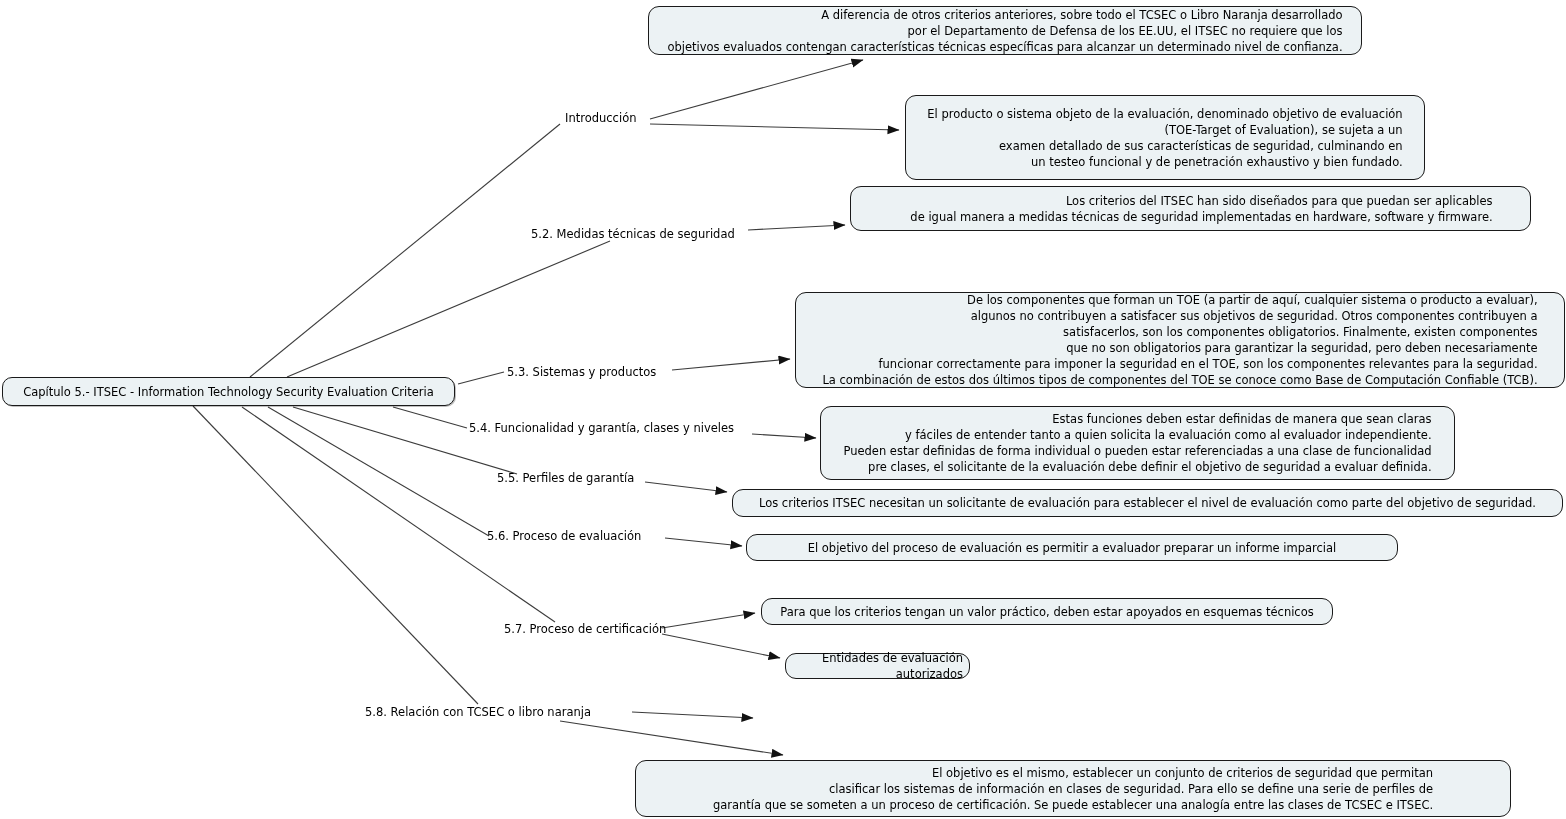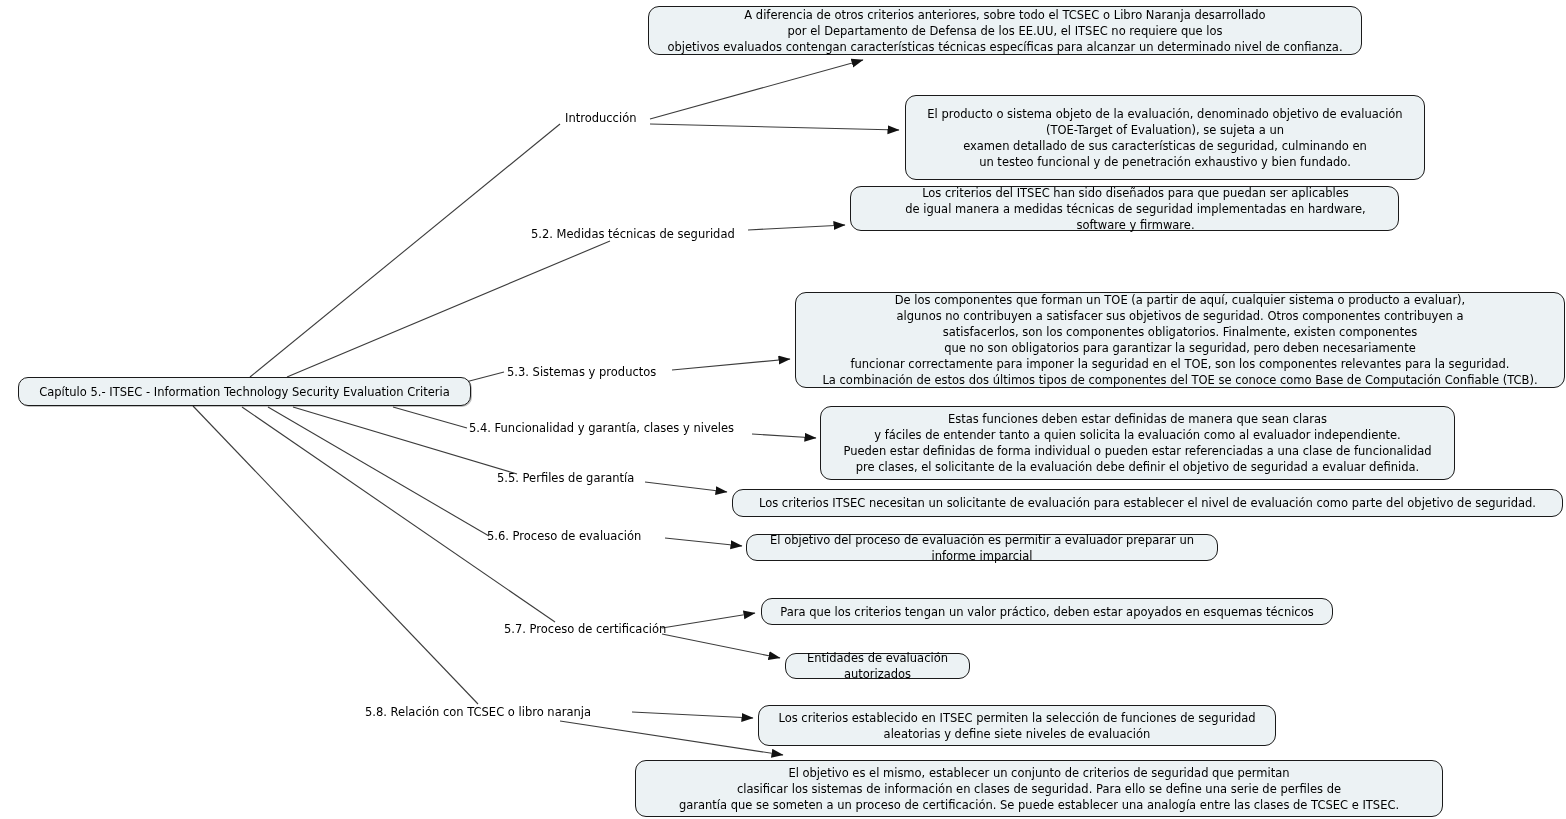--- a/index.html
+++ b/index.html
@@ -25,21 +25,21 @@
   }
   .note, .rootnode {
     position: absolute;
     box-sizing: border-box;
     background: #ecf2f4;
     border: 1px solid #1a1a1a;
     border-radius: 11px;
     display: flex;
     align-items: center;
     justify-content: center;
-    text-align: center;
+    text-align: right;
     font-size: 11.5px;
     line-height: 16px;
     white-space: pre-line;
     padding: 1px 6px;
   }
   .rootnode {
     white-space: nowrap;
     border-radius: 10px;
     box-shadow: 1px 1px 0 rgba(0,0,0,0.25);
   }
@@ -77,53 +77,51 @@
     <line x1="672" y1="370" x2="790" y2="359" marker-end="url(#arrow)"></line>
     <line x1="752" y1="434" x2="816" y2="438" marker-end="url(#arrow)"></line>
     <line x1="645" y1="482" x2="727" y2="492" marker-end="url(#arrow)"></line>
     <line x1="665" y1="538" x2="742" y2="546" marker-end="url(#arrow)"></line>
     <line x1="662" y1="628" x2="755" y2="613" marker-end="url(#arrow)"></line>
     <line x1="662" y1="634" x2="780" y2="658" marker-end="url(#arrow)"></line>
     <line x1="632" y1="712" x2="753" y2="718" marker-end="url(#arrow)"></line>
     <line x1="560" y1="721" x2="783" y2="755" marker-end="url(#arrow)"></line>
   </svg>
 
-  <div class="rootnode" style="left:18px; top:377px; width:453px; height:29px;">Capítulo 5.- ITSEC - Information Technology Security Evaluation Criteria</div>
+  <div class="rootnode" style="left:2px; top:377px; width:453px; height:29px;">Capítulo 5.- ITSEC - Information Technology Security Evaluation Criteria</div>
 
   <div class="topic" style="left:565px; top:111px;text-align:center;">Introducción</div>
   <div class="topic" style="left:531px; top:227px;">5.2. Medidas técnicas de seguridad</div>
   <div class="topic" style="left:507px; top:365px;">5.3. Sistemas y productos</div>
   <div class="topic" style="left:469px; top:421px;">5.4. Funcionalidad y garantía, clases y niveles</div>
   <div class="topic" style="left:497px; top:471px;">5.5. Perfiles de garantía</div>
   <div class="topic" style="left:487px; top:529px;">5.6. Proceso de evaluación</div>
   <div class="topic" style="left:504px; top:622px;">5.7. Proceso de certificación</div>
   <div class="topic" style="left:365px; top:705px;">5.8. Relación con TCSEC o libro naranja</div>
 
   <div class="note" style="left:648px; top:6px;   width:714px; height:49px;">A diferencia de otros criterios anteriores, sobre todo el TCSEC o Libro Naranja desarrollado
 por el Departamento de Defensa de los EE.UU, el ITSEC no requiere que los
 objetivos evaluados contengan características técnicas específicas para alcanzar un determinado nivel de confianza.</div>
   <div class="note" style="left:905px; top:95px;  width:520px; height:85px;">El producto o sistema objeto de la evaluación, denominado objetivo de evaluación
 (TOE-Target of Evaluation), se sujeta a un
 examen detallado de sus características de seguridad, culminando en
 un testeo funcional y de penetración exhaustivo y bien fundado.</div>
-  <div class="note" style="left:850px; top:186px; width:549px; height:45px;padding-left:28px;">Los criterios del ITSEC han sido diseñados para que puedan ser aplicables
+  <div class="note" style="left:850px; top:186px; width:681px; height:45px;padding-left:28px;">Los criterios del ITSEC han sido diseñados para que puedan ser aplicables
 de igual manera a medidas técnicas de seguridad implementadas en hardware, software y firmware.</div>
   <div class="note" style="left:795px; top:292px; width:770px; height:96px;">De los componentes que forman un TOE (a partir de aquí, cualquier sistema o producto a evaluar),
 algunos no contribuyen a satisfacer sus objetivos de seguridad. Otros componentes contribuyen a
 satisfacerlos, son los componentes obligatorios. Finalmente, existen componentes
 que no son obligatorios para garantizar la seguridad, pero deben necesariamente
 funcionar correctamente para imponer la seguridad en el TOE, son los componentes relevantes para la seguridad.
 La combinación de estos dos últimos tipos de componentes del TOE se conoce como Base de Computación Confiable (TCB).</div>
   <div class="note" style="left:820px; top:406px; width:635px; height:74px;">Estas funciones deben estar definidas de manera que sean claras
 y fáciles de entender tanto a quien solicita la evaluación como al evaluador independiente.
 Pueden estar definidas de forma individual o pueden estar referenciadas a una clase de funcionalidad
 pre clases, el solicitante de la evaluación debe definir el objetivo de seguridad a evaluar definida.</div>
   <div class="note" style="left:732px; top:489px; width:831px; height:28px;">Los criterios ITSEC necesitan un solicitante de evaluación para establecer el nivel de evaluación como parte del objetivo de seguridad.</div>
-  <div class="note" style="left:746px; top:534px; width:472px; height:27px;">El objetivo del proceso de evaluación es permitir a evaluador preparar un informe imparcial</div>
+  <div class="note" style="left:746px; top:534px; width:652px; height:27px;">El objetivo del proceso de evaluación es permitir a evaluador preparar un informe imparcial</div>
   <div class="note" style="left:761px; top:598px; width:572px; height:27px;">Para que los criterios tengan un valor práctico, deben estar apoyados en esquemas técnicos</div>
   <div class="note" style="left:785px; top:653px; width:185px; height:26px;">Entidades de evaluación autorizados</div>
-  <div class="note" style="left:758px; top:705px; width:518px; height:41px;">Los criterios establecido en ITSEC permiten la selección de funciones de seguridad
-aleatorias y define siete niveles de evaluación</div>
-  <div class="note" style="left:635px; top:760px; width:808px; height:57px;">El objetivo es el mismo, establecer un conjunto de criterios de seguridad que permitan
+  <div class="note" style="left:635px; top:760px; width:876px; height:57px;">El objetivo es el mismo, establecer un conjunto de criterios de seguridad que permitan
 clasificar los sistemas de información en clases de seguridad. Para ello se define una serie de perfiles de
 garantía que se someten a un proceso de certificación. Se puede establecer una analogía entre las clases de TCSEC e ITSEC.</div>
 
 </div>
 
 </body></html>

